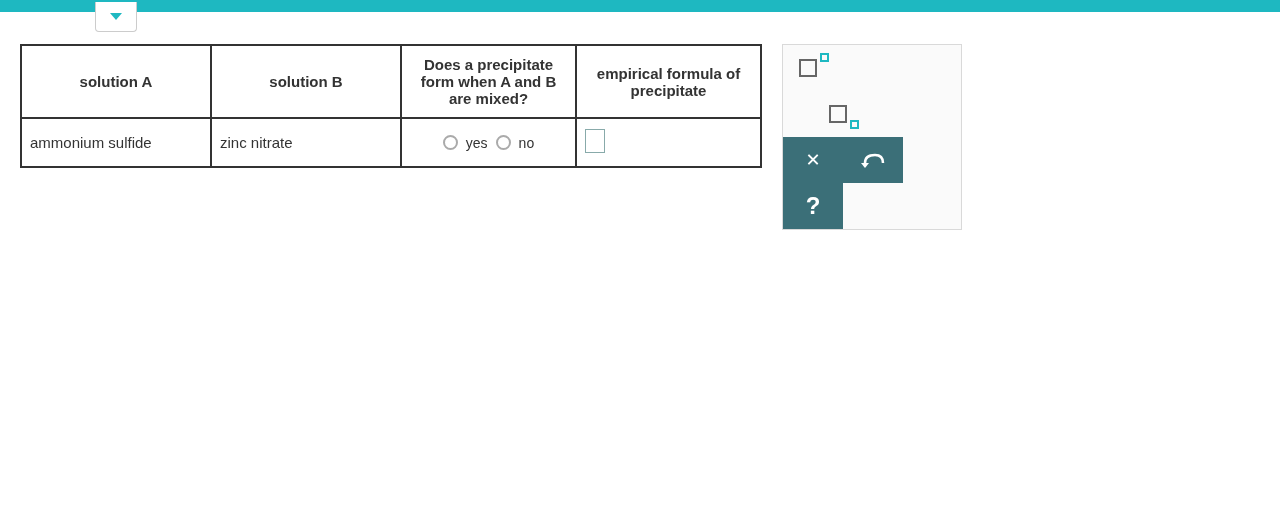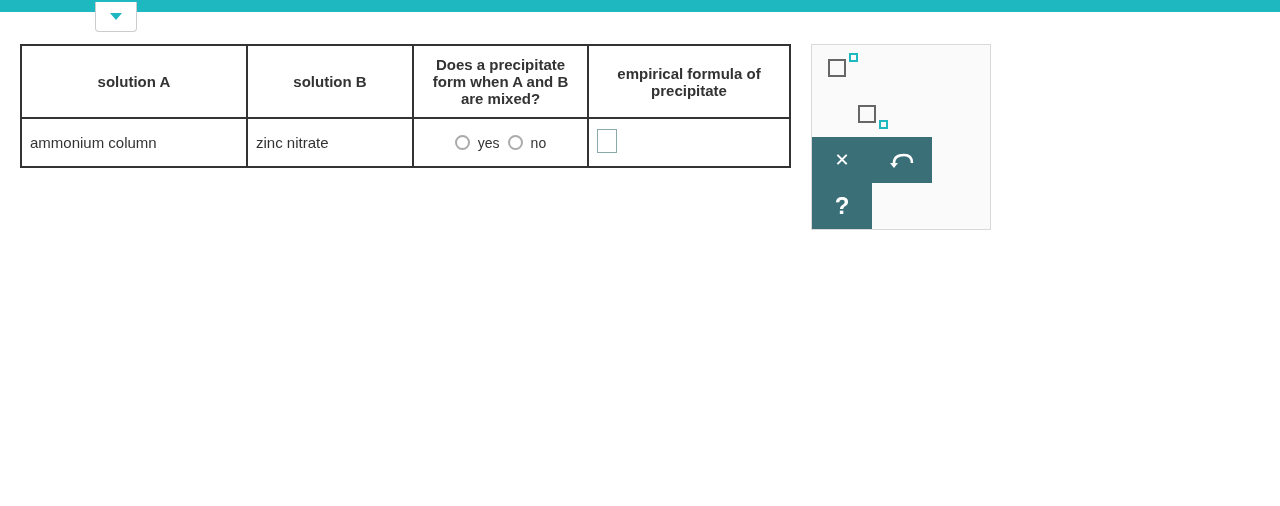--- a/index.html
+++ b/index.html
@@ -51,24 +51,24 @@
   }
   table.q th, table.q td {
     border: 2px solid #333;
     padding: 10px 8px;
     vertical-align: middle;
   }
   table.q th {
     font-weight: bold;
     background: #fff;
   }
-  .colA { width: 226px; }
-  .colB { width: 166px; }
+  .colA { width: 190px; }
+  .colB { width: 190px; }
   .colC { width: 175px; }
-  .colD { width: 202px; }
+  .colD { width: 185px; }
   .radio-group {
     display: flex;
     align-items: center;
     justify-content: center;
     gap: 8px;
   }
   .radio {
     width: 15px; height: 15px;
     border: 2px solid #aaa;
     border-radius: 50%;
@@ -147,21 +147,21 @@
       <thead>
         <tr>
           <th class="colA">solution A</th>
           <th class="colB">solution B</th>
           <th class="colC">Does a precipitate form when A and B are mixed?</th>
           <th class="colD">empirical formula of precipitate</th>
         </tr>
       </thead>
       <tbody>
         <tr>
-          <td>ammonium column</td>
+          <td>ammonium sulfide</td>
           <td>zinc nitrate</td>
           <td>
             <div class="radio-group">
               <span class="radio"></span>
               <span class="radio-lbl">yes</span>
               <span class="radio"></span>
               <span class="radio-lbl">no</span>
             </div>
           </td>
           <td><span class="formula-box"></span></td>

